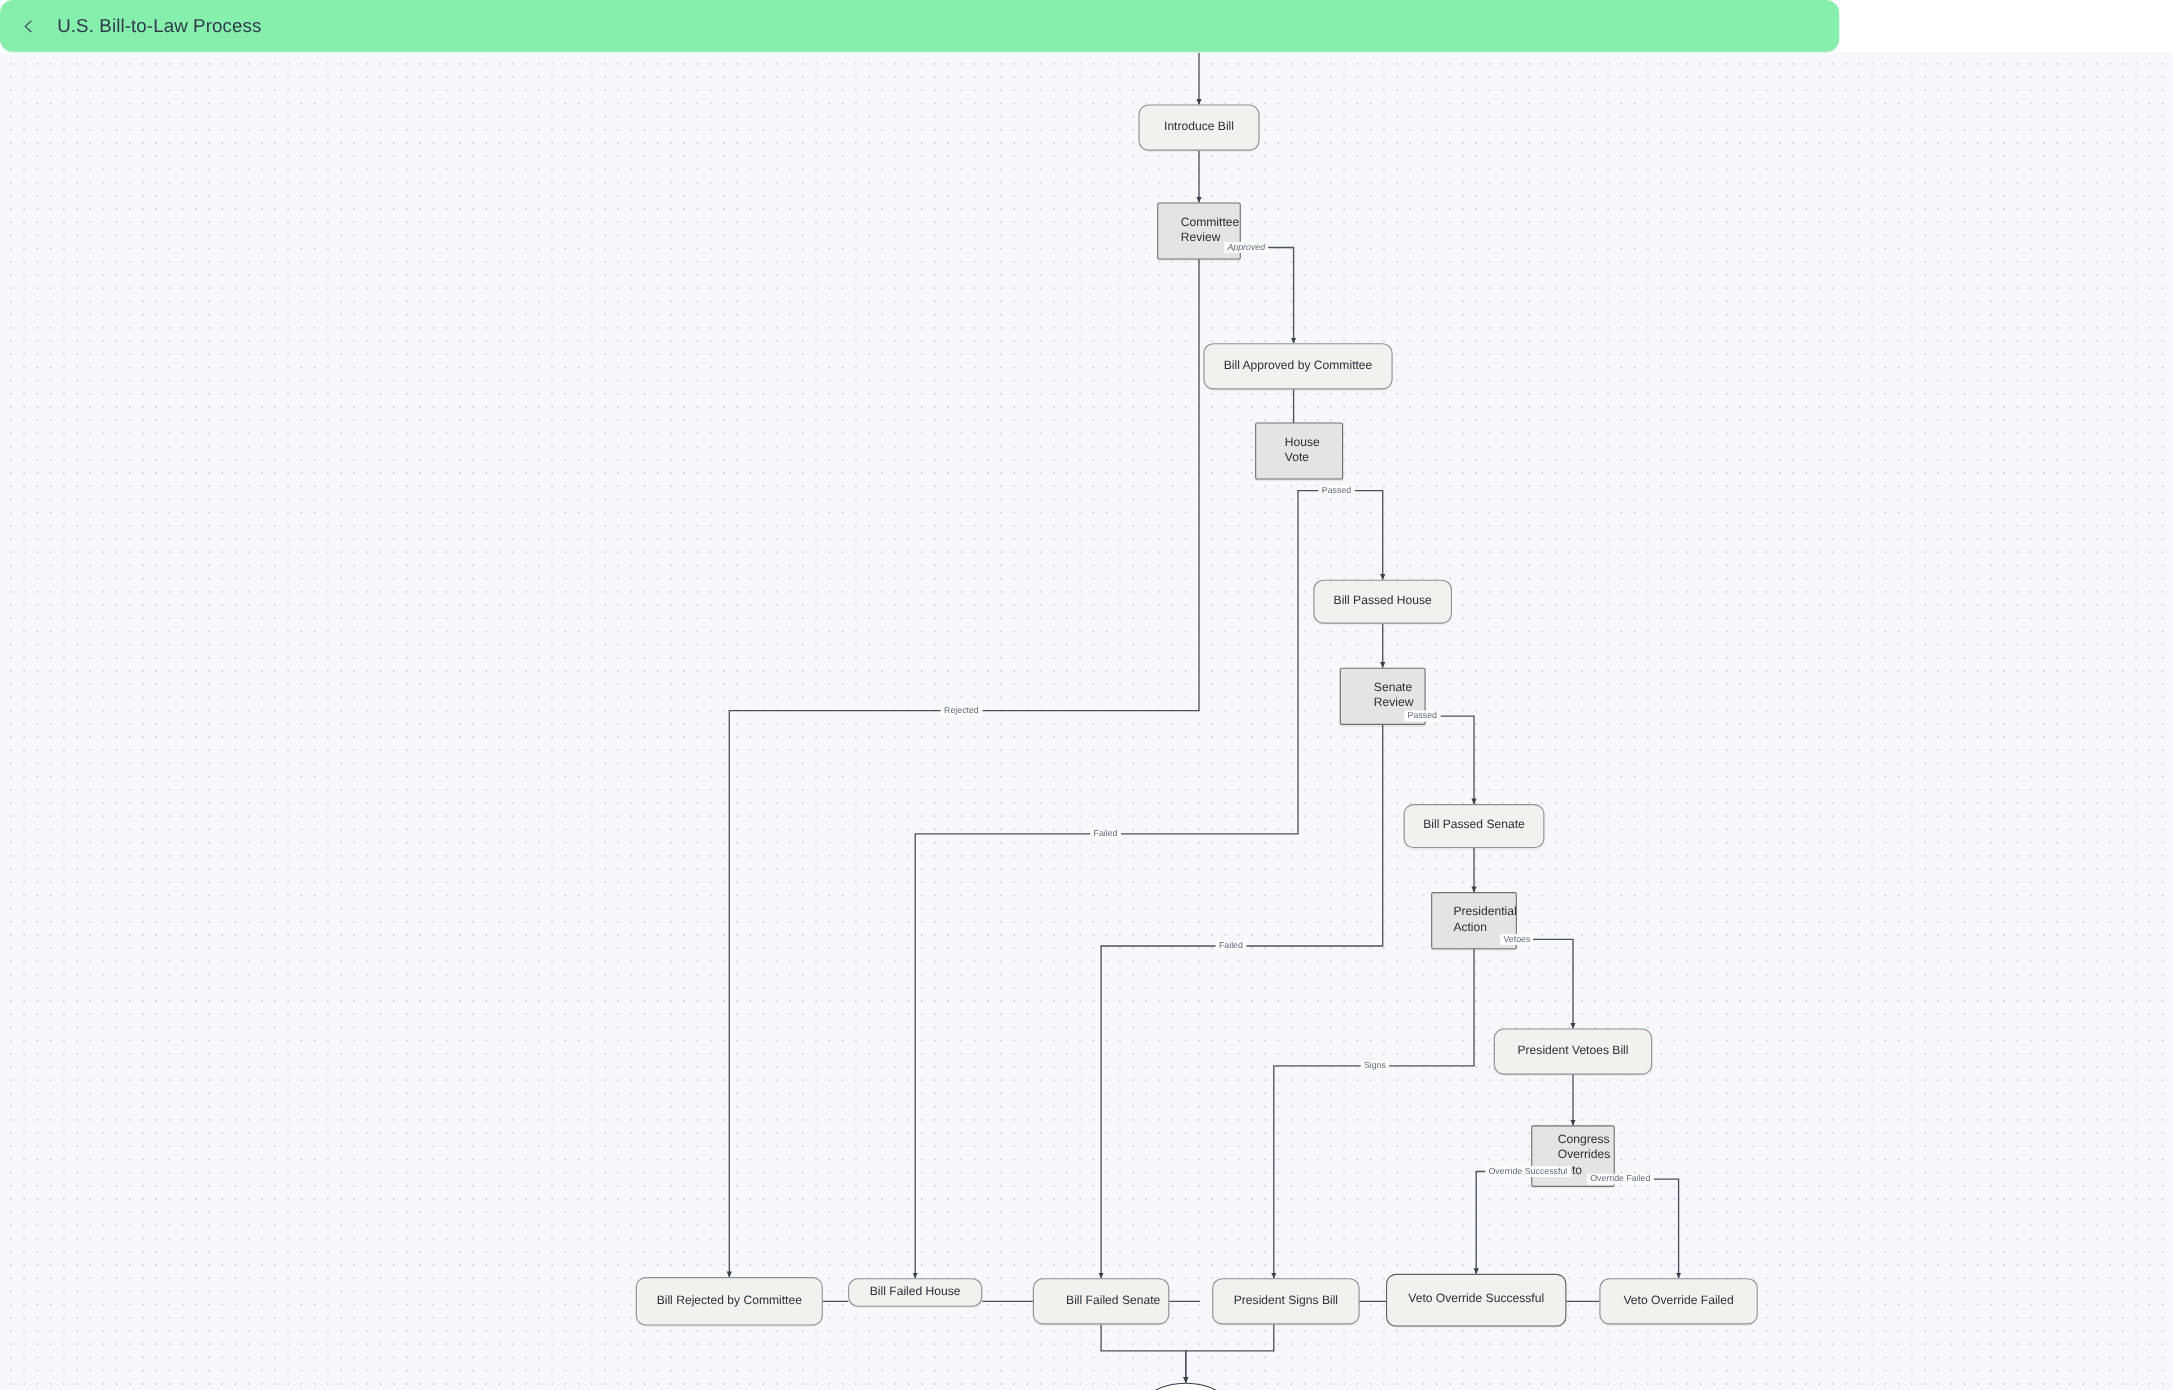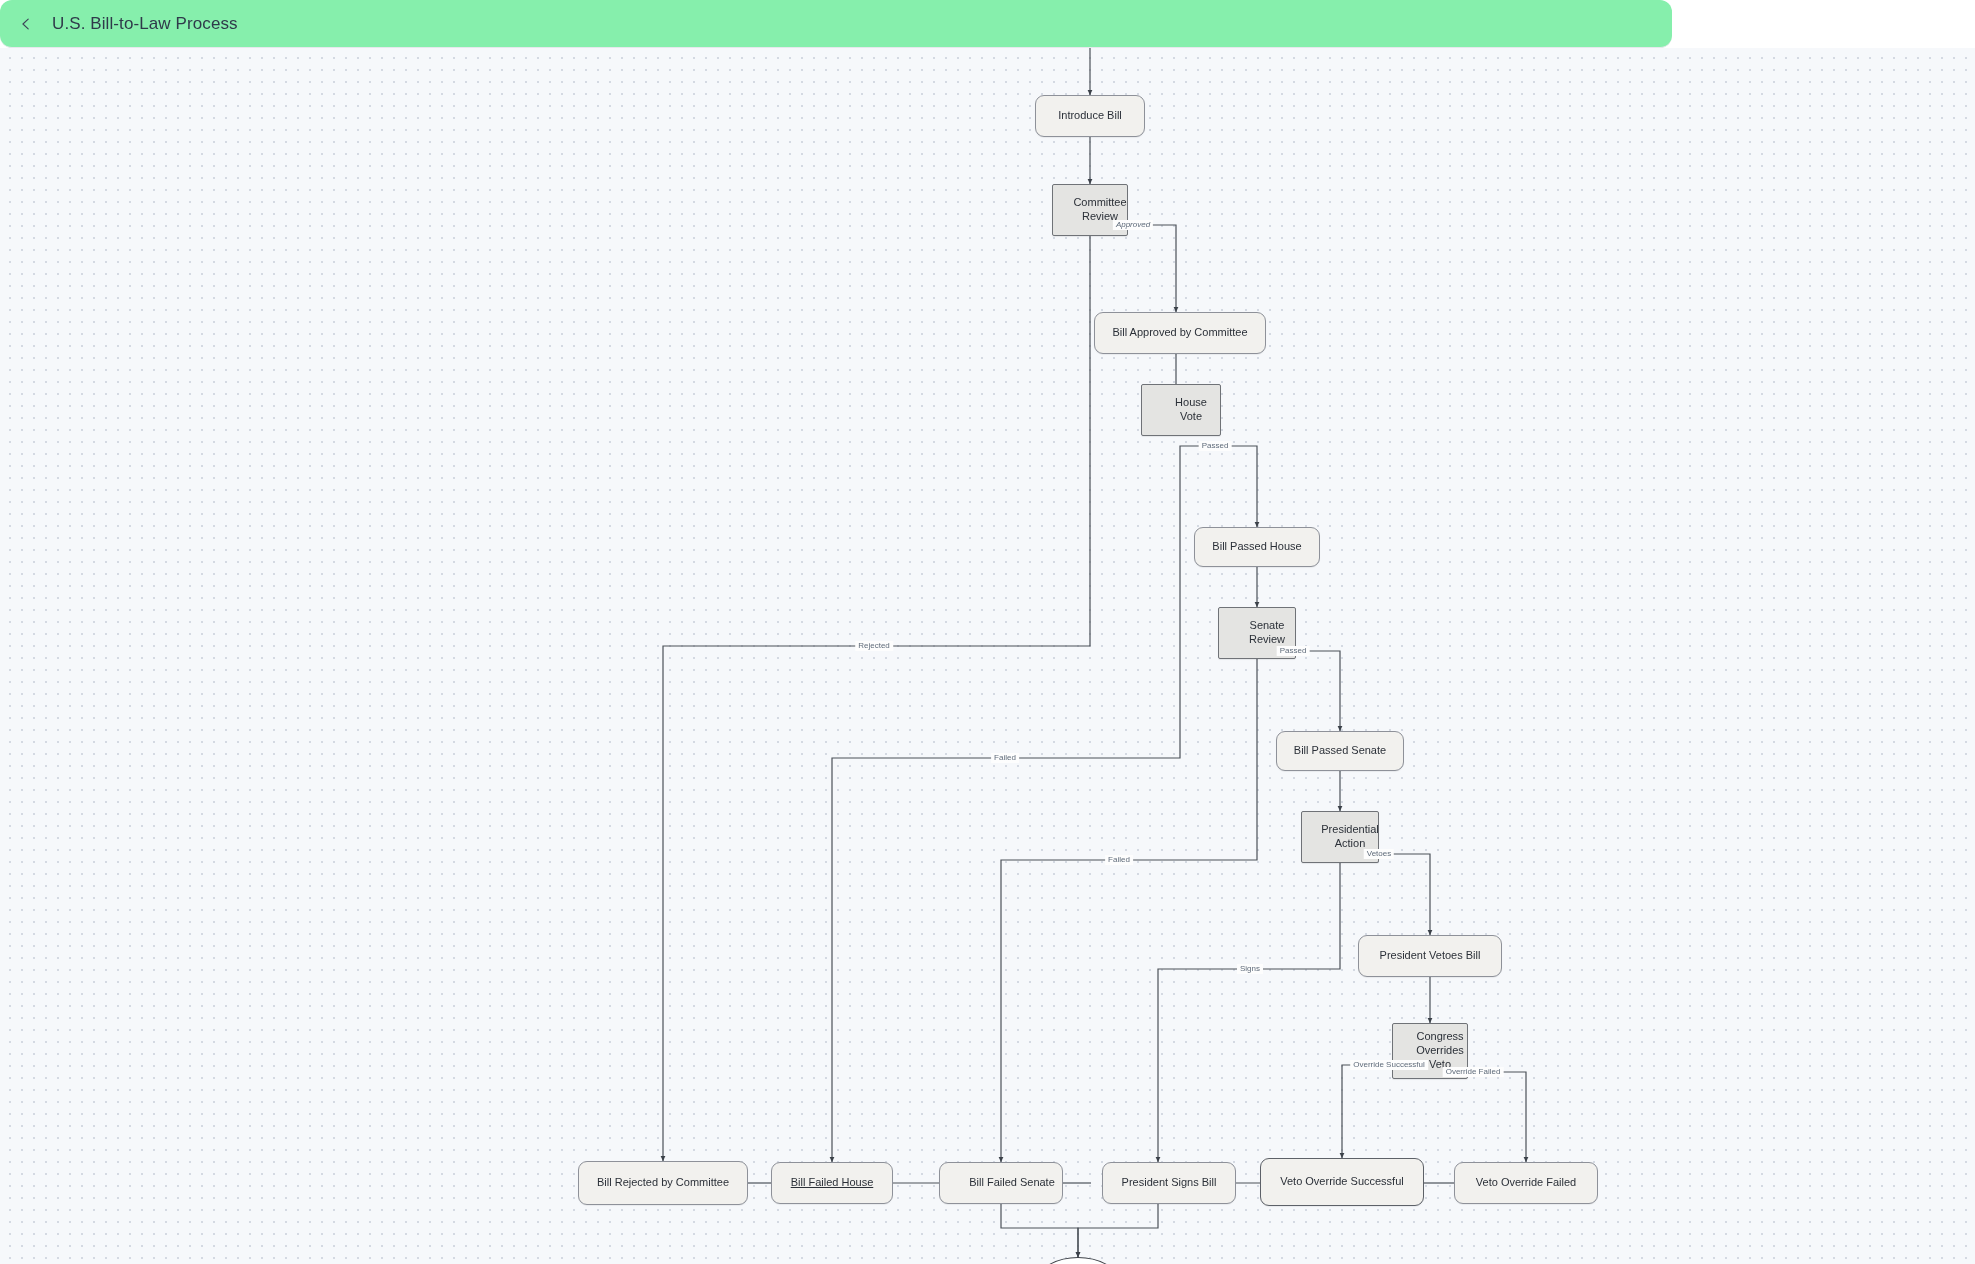--- a/index.html
+++ b/index.html
@@ -59,21 +59,21 @@
     width: 1975px; height: 1216px;
     pointer-events: none;
   }
 
   
   .node {
     position: absolute;
     display: flex;
     align-items: center;
     justify-content: center;
-    text-align: center;
+    text-align: left;
     font-size: 11px;
     line-height: 1.25;
     color: #2b3038;
     z-index: 5;
     cursor: pointer;
     user-select: none;
   }
   .node .nlabel { padding: 0 6px; }
 
   .node.rounded {
@@ -204,21 +204,21 @@
       </div>
       <div class="node rounded" style="left: 1358px; top: 887px; width: 144px; height: 42px;">
         <span class="nlabel">President Vetoes Bill</span>
       </div>
       <div class="node process" style="left: 1392px; top: 975px; width: 76px; height: 56px;">
         <span class="nlabel">Congress<br>Overrides<br>Veto</span>
       </div>
       <div class="node rounded" style="left: 578px; top: 1113px; width: 170px; height: 44px;">
         <span class="nlabel">Bill Rejected by Committee</span>
       </div>
-      <div class="node rounded" style="left: 771px; top: 1114px; width: 122px; height: 42px; text-decoration: underline;">
+      <div class="node rounded" style="left: 771px; top: 1114px; width: 122px; height: 26px;">
         <span class="nlabel">Bill Failed House</span>
       </div>
       <div class="node rounded" style="left: 939px; top: 1114px; width: 124px; height: 42px; padding-left: 22px;">
         <span class="nlabel">Bill Failed Senate</span>
       </div>
       <div class="node rounded" style="left: 1091px; top: 1114px; width: 134px; height: 42px; margin-left: 11px;">
         <span class="nlabel">President Signs Bill</span>
       </div>
       <div class="node rounded emphasis" style="left: 1260px; top: 1110px; width: 164px; height: 48px;">
         <span class="nlabel">Veto Override Successful</span>

